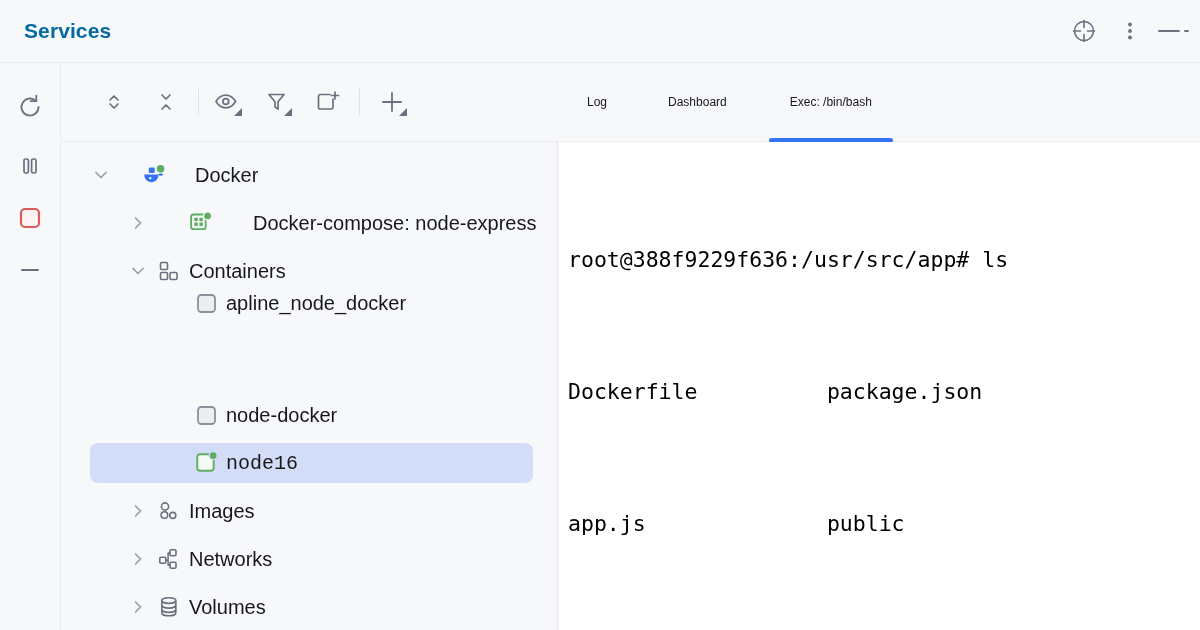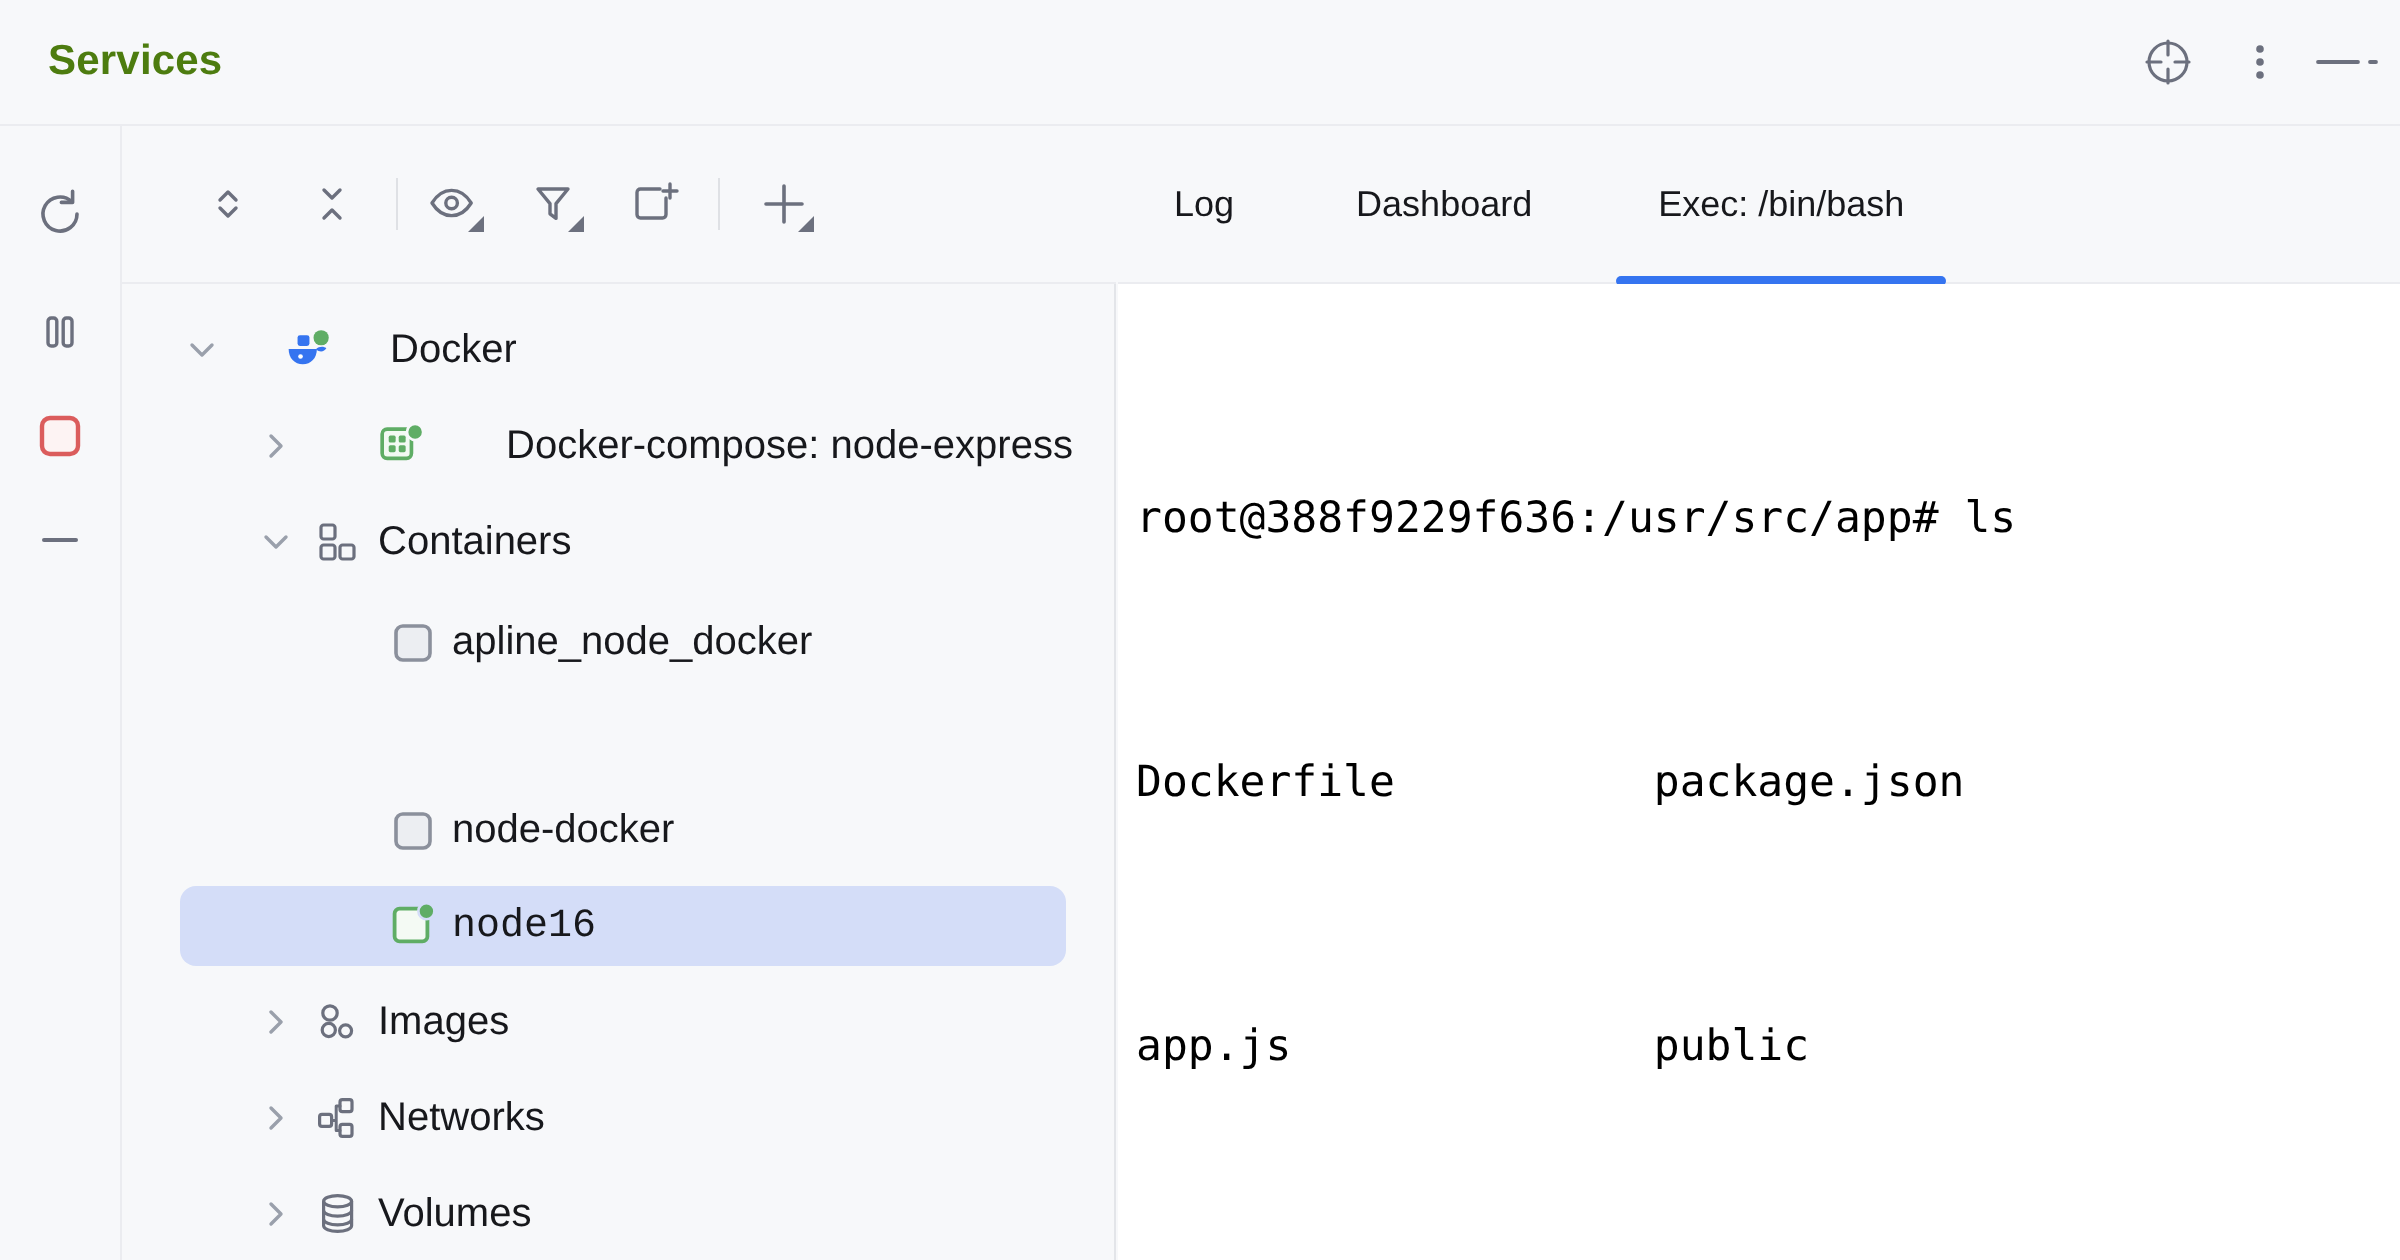--- a/index.html
+++ b/index.html
@@ -11,21 +11,21 @@
   }
   .app{position:relative;width:1200px;height:630px;background:#f7f8fa;}
 
   
   .titlebar{
     position:absolute;left:0;top:0;width:1200px;height:63px;
     background:#f7f8fa;border-bottom:1px solid #ebecf0;
     display:flex;align-items:center;box-sizing:border-box;
   }
   .title-text{
-    margin-left:24px;font-size:21px;font-weight:700;color:#4d7c0f;
+    margin-left:24px;font-size:21px;font-weight:700;color:#0369a1;
     letter-spacing:.1px;
   }
   .titlebar-actions{
     margin-left:auto;display:flex;align-items:center;gap:6px;padding-right:0;
   }
   .tb-btn{
     width:40px;height:40px;display:flex;align-items:center;justify-content:center;
     border-radius:5px;
   }
   .tb-btn.minimize{width:44px;overflow:hidden;}
@@ -90,21 +90,21 @@
   .right{
     position:absolute;left:559px;top:63px;width:641px;height:567px;background:#ffffff;
   }
   .tabs{
     position:absolute;left:0;top:0;width:641px;height:79px;
     background:#f7f8fa;border-bottom:1px solid #ebecf0;
     display:flex;align-items:center;box-sizing:border-box;
   }
   .tab{
     position:relative;height:79px;display:flex;align-items:center;
-    padding:0 21px;font-size:18px;color:#17181c;box-sizing:border-box;
+    padding:0 21px;font-size:12px;color:#17181c;box-sizing:border-box;
   }
   .tab:first-child{margin-left:7px;}
   .tab .underline{
     position:absolute;left:0;right:0;bottom:-1px;height:5px;
     background:#3574f0;border-radius:3px;display:none;
   }
   .tab.active .underline{display:block;}
 
   .terminal{
     position:absolute;left:0;top:79px;width:641px;height:488px;
@@ -291,21 +291,21 @@
           <svg width="26" height="26" viewBox="0 0 26 26" fill="none">
             <rect x="4.5" y="4.5" width="7" height="7" rx="1.3" stroke="#6c707e" stroke-width="1.6"></rect>
             <rect x="4.5" y="14.5" width="7" height="7" rx="1.3" stroke="#6c707e" stroke-width="1.6"></rect>
             <rect x="14" y="14.5" width="7" height="7" rx="1.3" stroke="#6c707e" stroke-width="1.6"></rect>
           </svg>
         </div>
         <div class="node-label">Containers</div>
       </div>
     </div>
 
-    <div class="row" style="top:159px;justify-content:center;">
+    <div class="row" style="top:141px;justify-content:center;">
       <div class="row-inner" style="padding-left:103px;">
         <div class="twisty empty"></div>
         <div class="node-icon" style="margin-left:7px;">
           <svg width="25" height="25" viewBox="0 0 25 25" fill="none">
             <rect x="4" y="4" width="17" height="17" rx="3.4" fill="#eceef2" stroke="#8b909c" stroke-width="1.8"></rect>
           </svg>
         </div>
         <div class="node-label">apline_node_docker</div>
       </div>
     </div>

